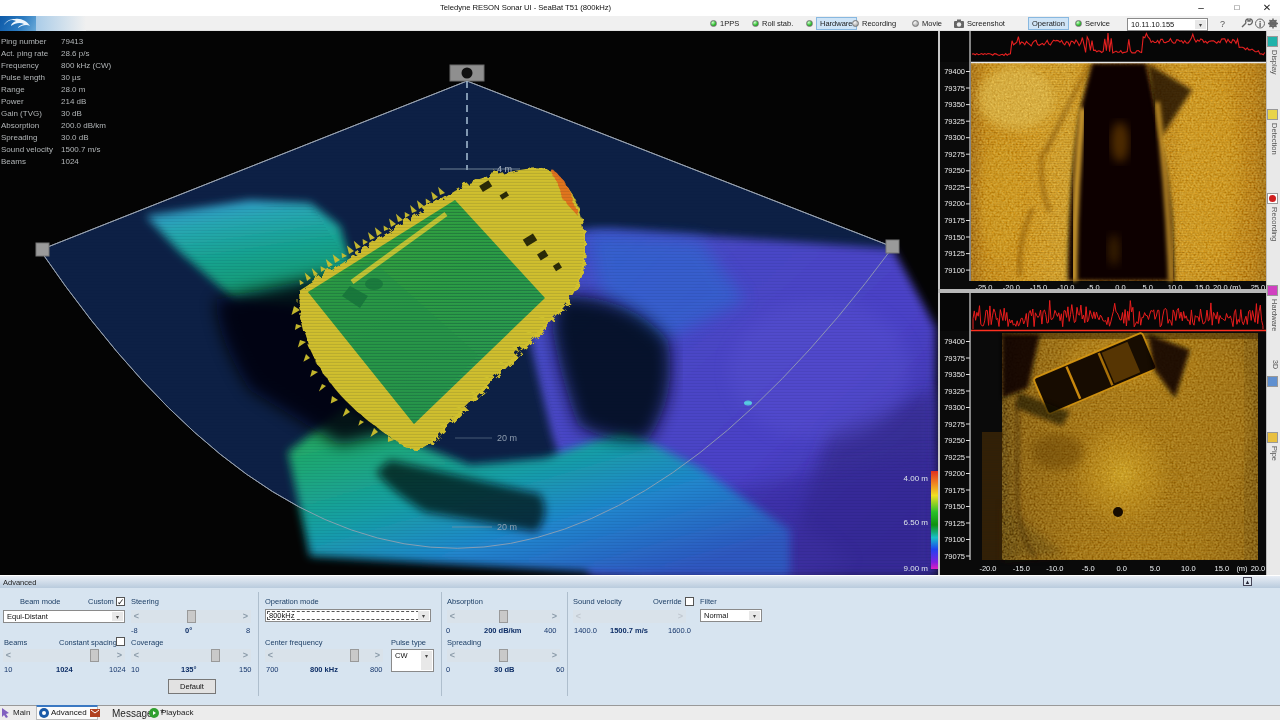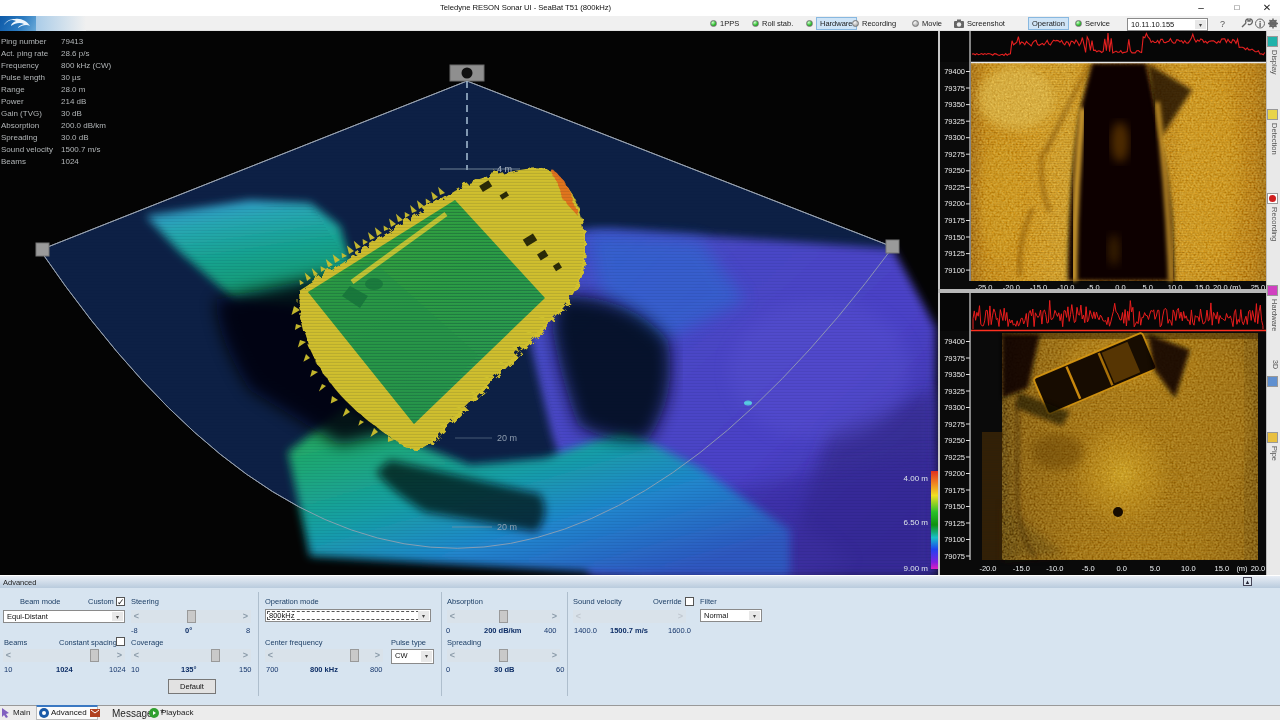--- a/index.html
+++ b/index.html
@@ -567,21 +567,21 @@
 <div class="slider" style="left:131px;top:649px;width:120px">
     <span class="la" style="color:#8a9aa8">&lt;</span>
     <span class="th" style="left:80px"></span>
     <span class="ra" style="color:#8a9aa8">&gt;</span>
   </div>
 <div class="slider" style="left:265px;top:649px;width:118px">
     <span class="la" style="color:#8a9aa8">&lt;</span>
     <span class="th" style="left:85px"></span>
     <span class="ra" style="color:#8a9aa8">&gt;</span>
   </div>
-<div class="combo" style="left:391px;top:649px;width:43px;height:15px;">CW<span class="arr">▾</span></div>
+<div class="combo" style="left:391px;top:649px;width:43px;height:23px;">CW<span class="arr">▾</span></div>
 <div class="slider" style="left:447px;top:649px;width:113px">
     <span class="la" style="color:#8a9aa8">&lt;</span>
     <span class="th" style="left:52px"></span>
     <span class="ra" style="color:#8a9aa8">&gt;</span>
   </div>
 <div class="num" style="left:4px;top:665px">10</div>
 <div class="bnum" style="left:56px;top:665px">1024</div>
 <div class="num" style="left:109px;top:665px">1024</div>
 <div class="num" style="left:131px;top:665px">10</div>
 <div class="bnum" style="left:181px;top:665px">135°</div>

